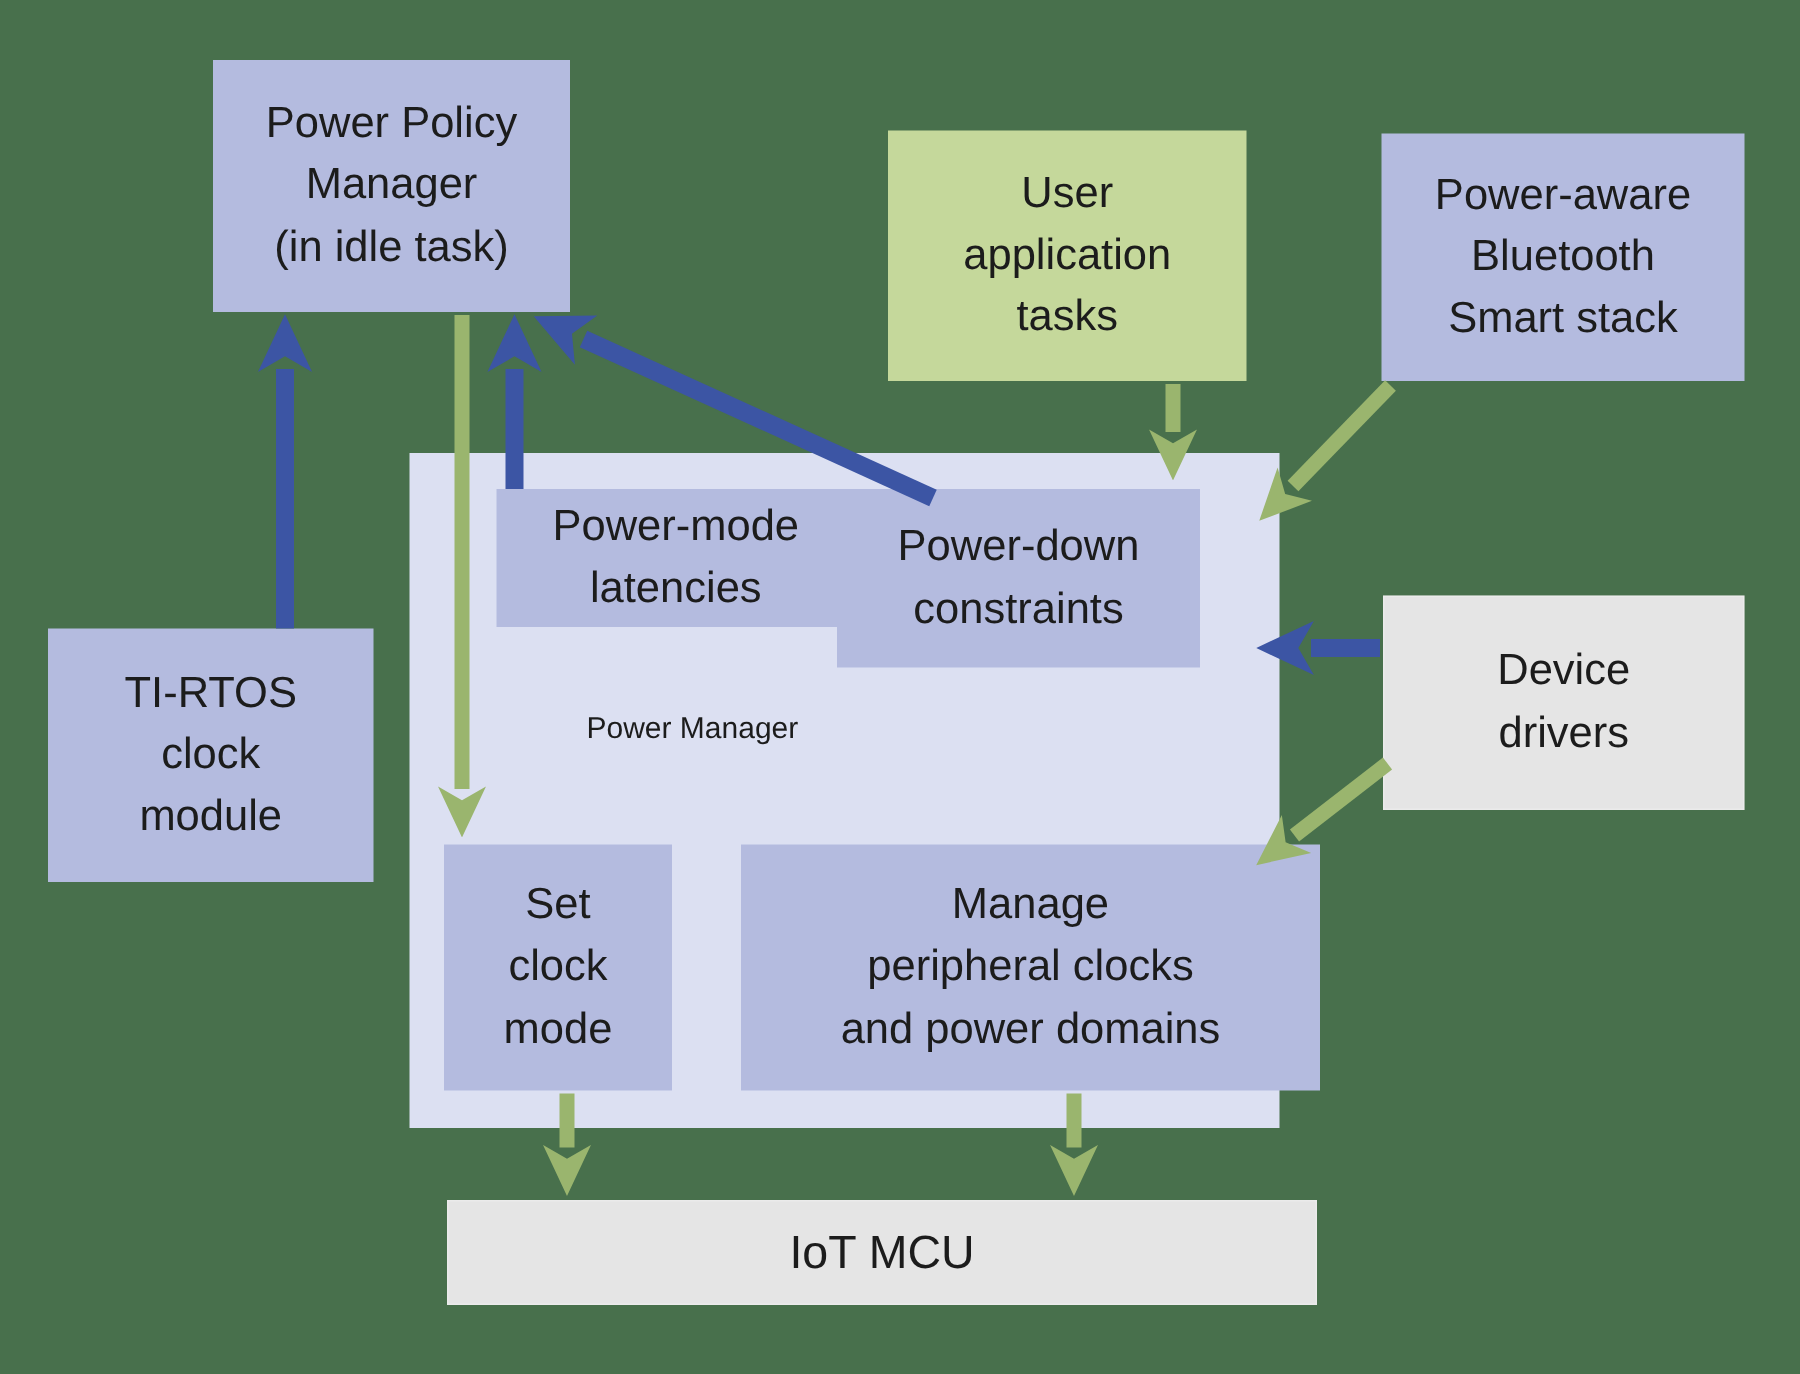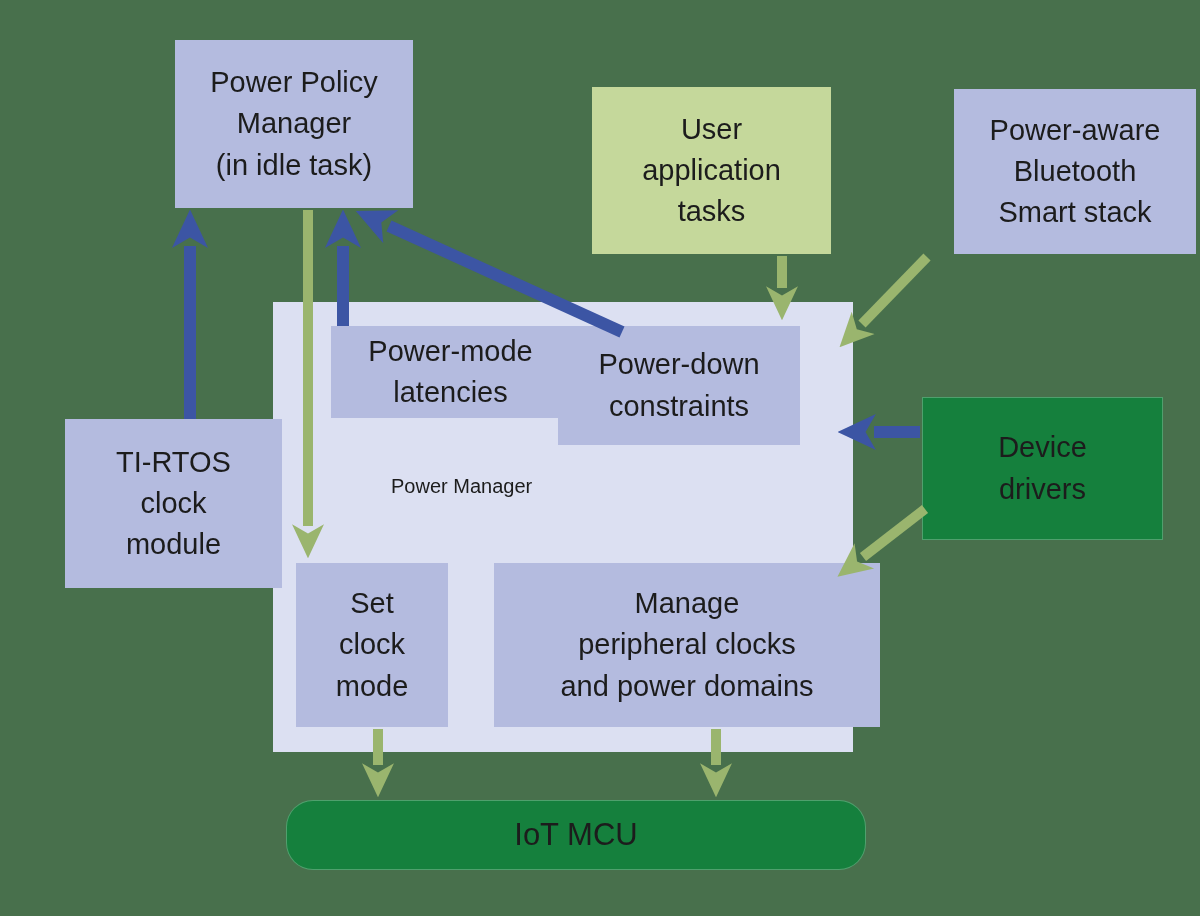--- a/index.html
+++ b/index.html
@@ -21,24 +21,24 @@
     display: flex;
     align-items: center;
     justify-content: center;
     text-align: center;
     white-space: pre-line;
     font-size: 29px;
     line-height: 1.42;
     color: #1c1c1c;
     box-sizing: border-box;
   }
-  .periwinkle { background: #b4bbdf; margin-left: 33px; }
+  .periwinkle { background: #b4bbdf; }
   .container-blue { background: #dce0f2; }
   .green { background: #c5d89b; }
-  .pink { background: #15803d; border: 1px solid rgba(255,255,255,0.25); }
+  .pink { background: #e5e5e5; border: 1px solid rgba(255,255,255,0.25); }
   .inner { background: #b4bbdf; }
   .pm-label {
     position: absolute;
     left: 118px;
     top: 170px;
     font-size: 20px;
     white-space: nowrap;
   }
   .arrow-layer {
     position: absolute;
@@ -101,21 +101,21 @@
     <span>TI-RTOS
 clock
 module</span>
   </div>
 
   <div class="box pink" style="left:922px; top:397px; width:241px; height:143px;">
     <span>Device
 drivers</span>
   </div>
 
-  <div class="box pink" style="left:286px; top:800px; width:580px; height:70px; font-size:31px;border-radius:27px;">
+  <div class="box pink" style="left:298px; top:800px; width:580px; height:70px; font-size:31px;">
     <span>IoT MCU</span>
   </div>
 
   <svg class="arrow-layer" width="1200" height="916" viewBox="0 0 1200 916">
     <defs>
       <marker id="head-blue" viewBox="0 0 10 10" refX="0.5" refY="5" markerWidth="3.2" markerHeight="3.2" orient="auto">
         <path d="M0,0.3 L10,5 L0,9.7 L2.7,5 Z" fill="#3c55a4"></path>
       </marker>
       <marker id="head-green" viewBox="0 0 10 10" refX="0.5" refY="5" markerWidth="3.4" markerHeight="3.4" orient="auto">
         <path d="M0,0.3 L10,5 L0,9.7 L2.7,5 Z" fill="#9ab56e"></path>

